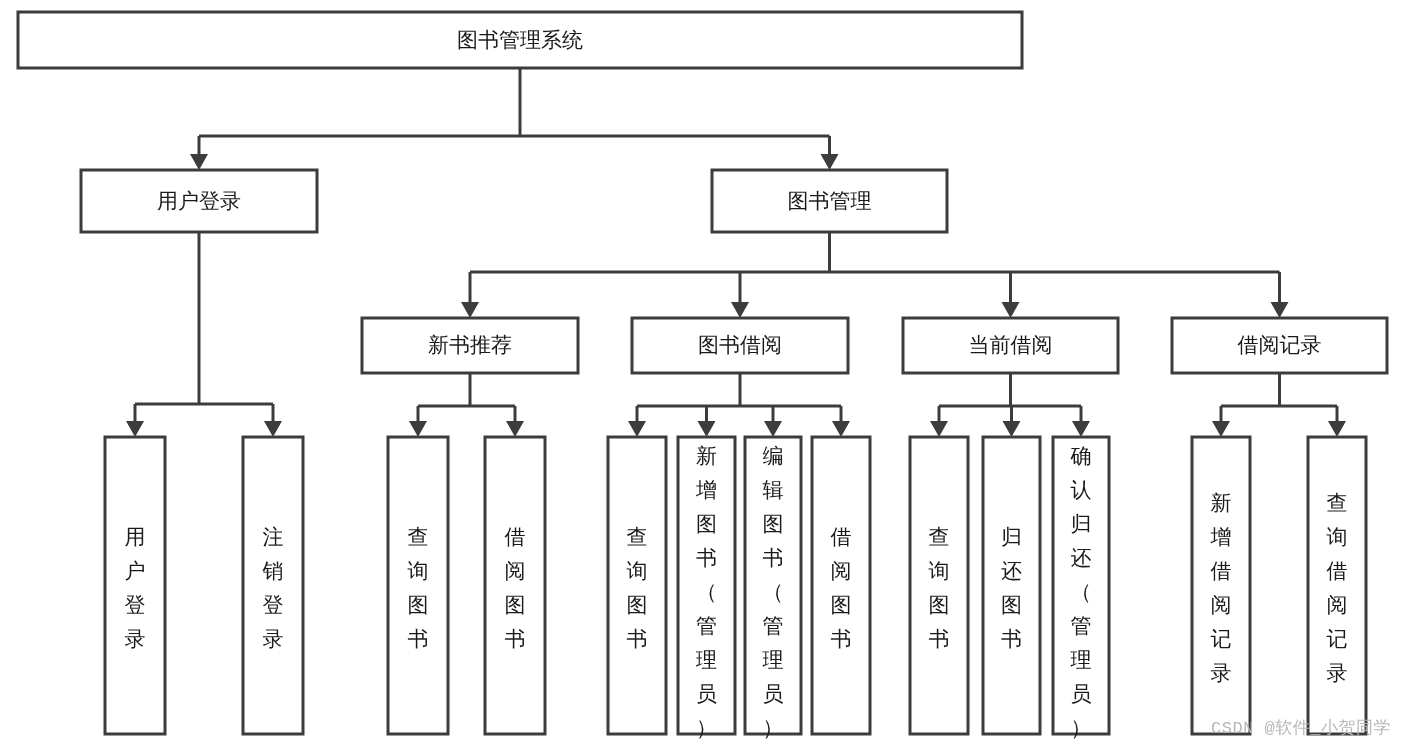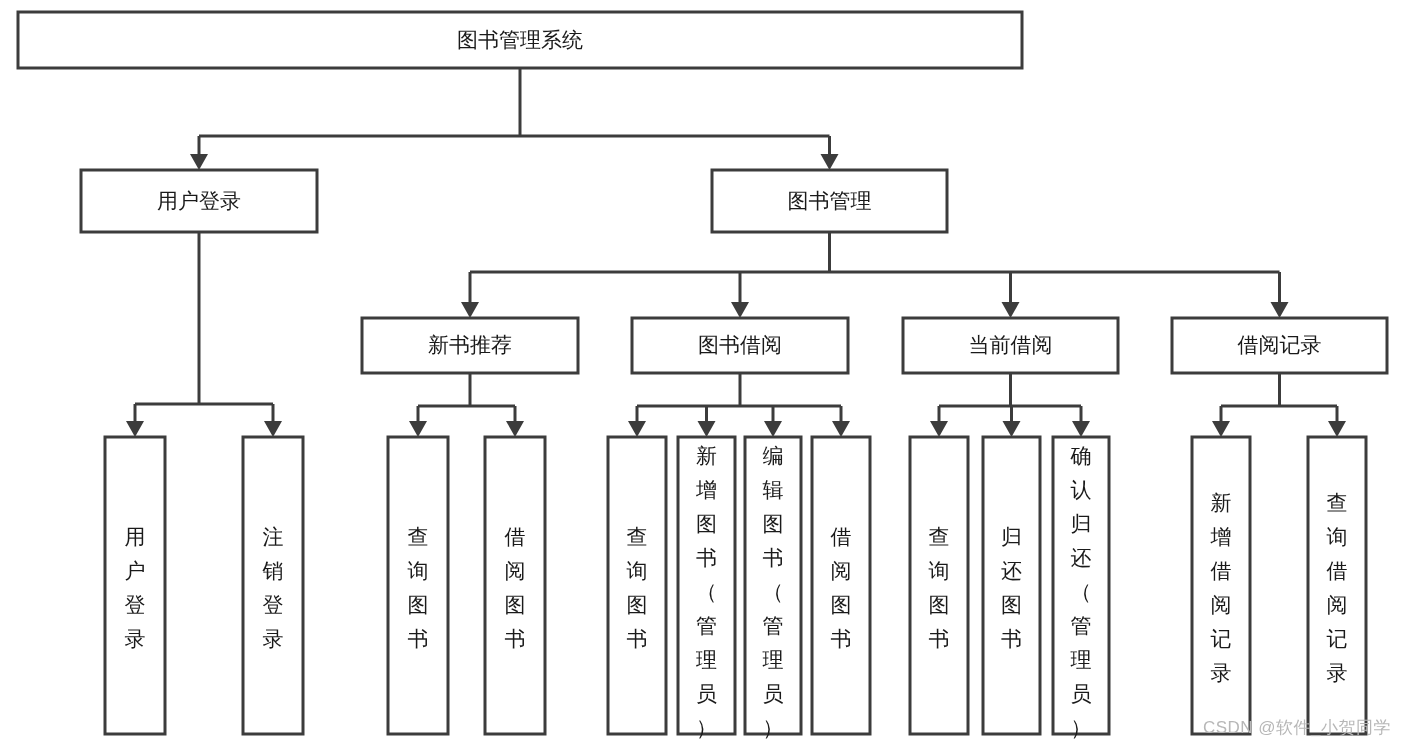--- a/index.html
+++ b/index.html
@@ -54,21 +54,21 @@
     font-family: "Liberation Sans", "DejaVu Sans", sans-serif;
     font-size: 21px;
     fill: #1a1a1a;
     text-anchor: middle;
     white-space: pre;
   }
   .watermark {
     position: absolute;
     right: 14px;
     bottom: 8px;
-    font-family: Liberation Sans, sans-serif;
+    font-family: Liberation Mono, monospace;
     font-size: 17px;
     color: #b7b7b7;
     letter-spacing: 0.5px;
     pointer-events: none;
     user-select: none;
   }
 </style>
 </head>
 <body>
 

